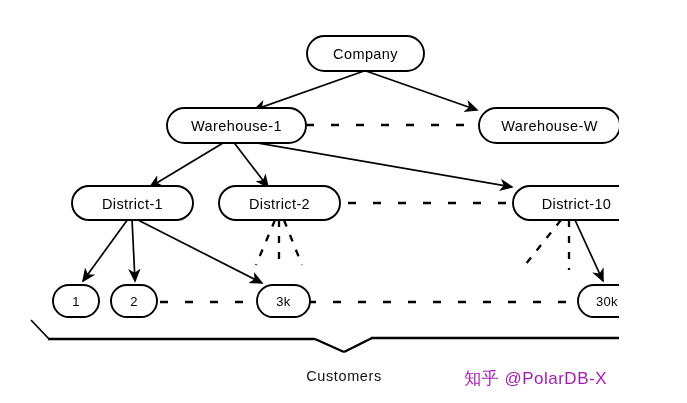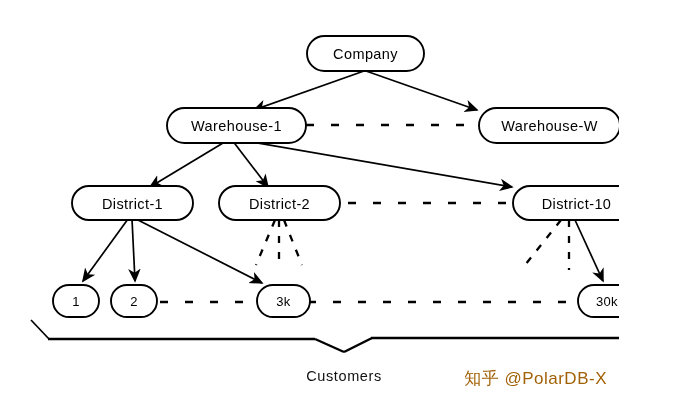--- a/index.html
+++ b/index.html
@@ -80,21 +80,21 @@
     fill: #111111;
     text-anchor: middle;
     letter-spacing: 0.6px;
   }
   .watermark-text {
     position: absolute;
     right: 12px;
     bottom: 13px;
     font-family: "Liberation Sans", sans-serif;
     font-size: 17px;
-    color: #a16207;
+    color: #a21caf;
     letter-spacing: 0.5px;
     white-space: nowrap;
     user-select: none;
   }
 </style>
 </head>
 <body>
 
 <div id="canvas">
 

